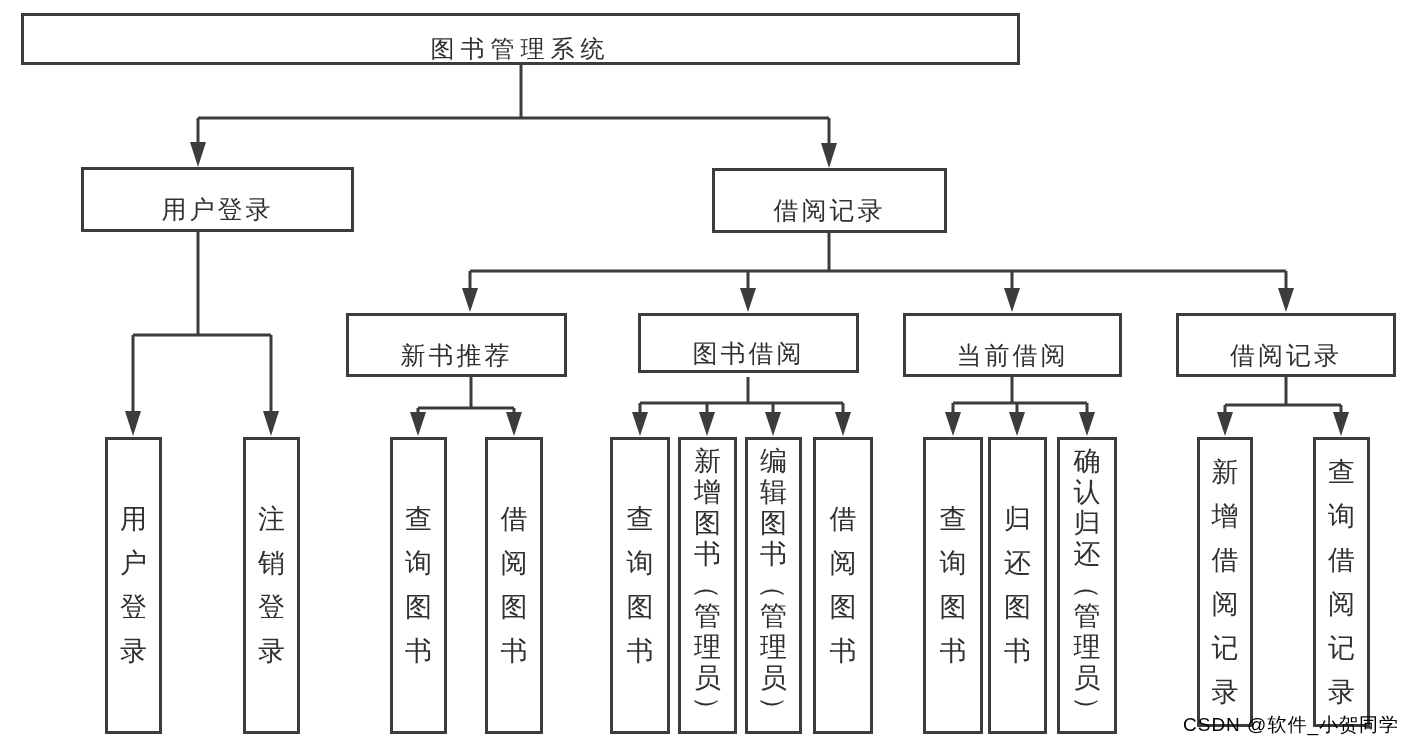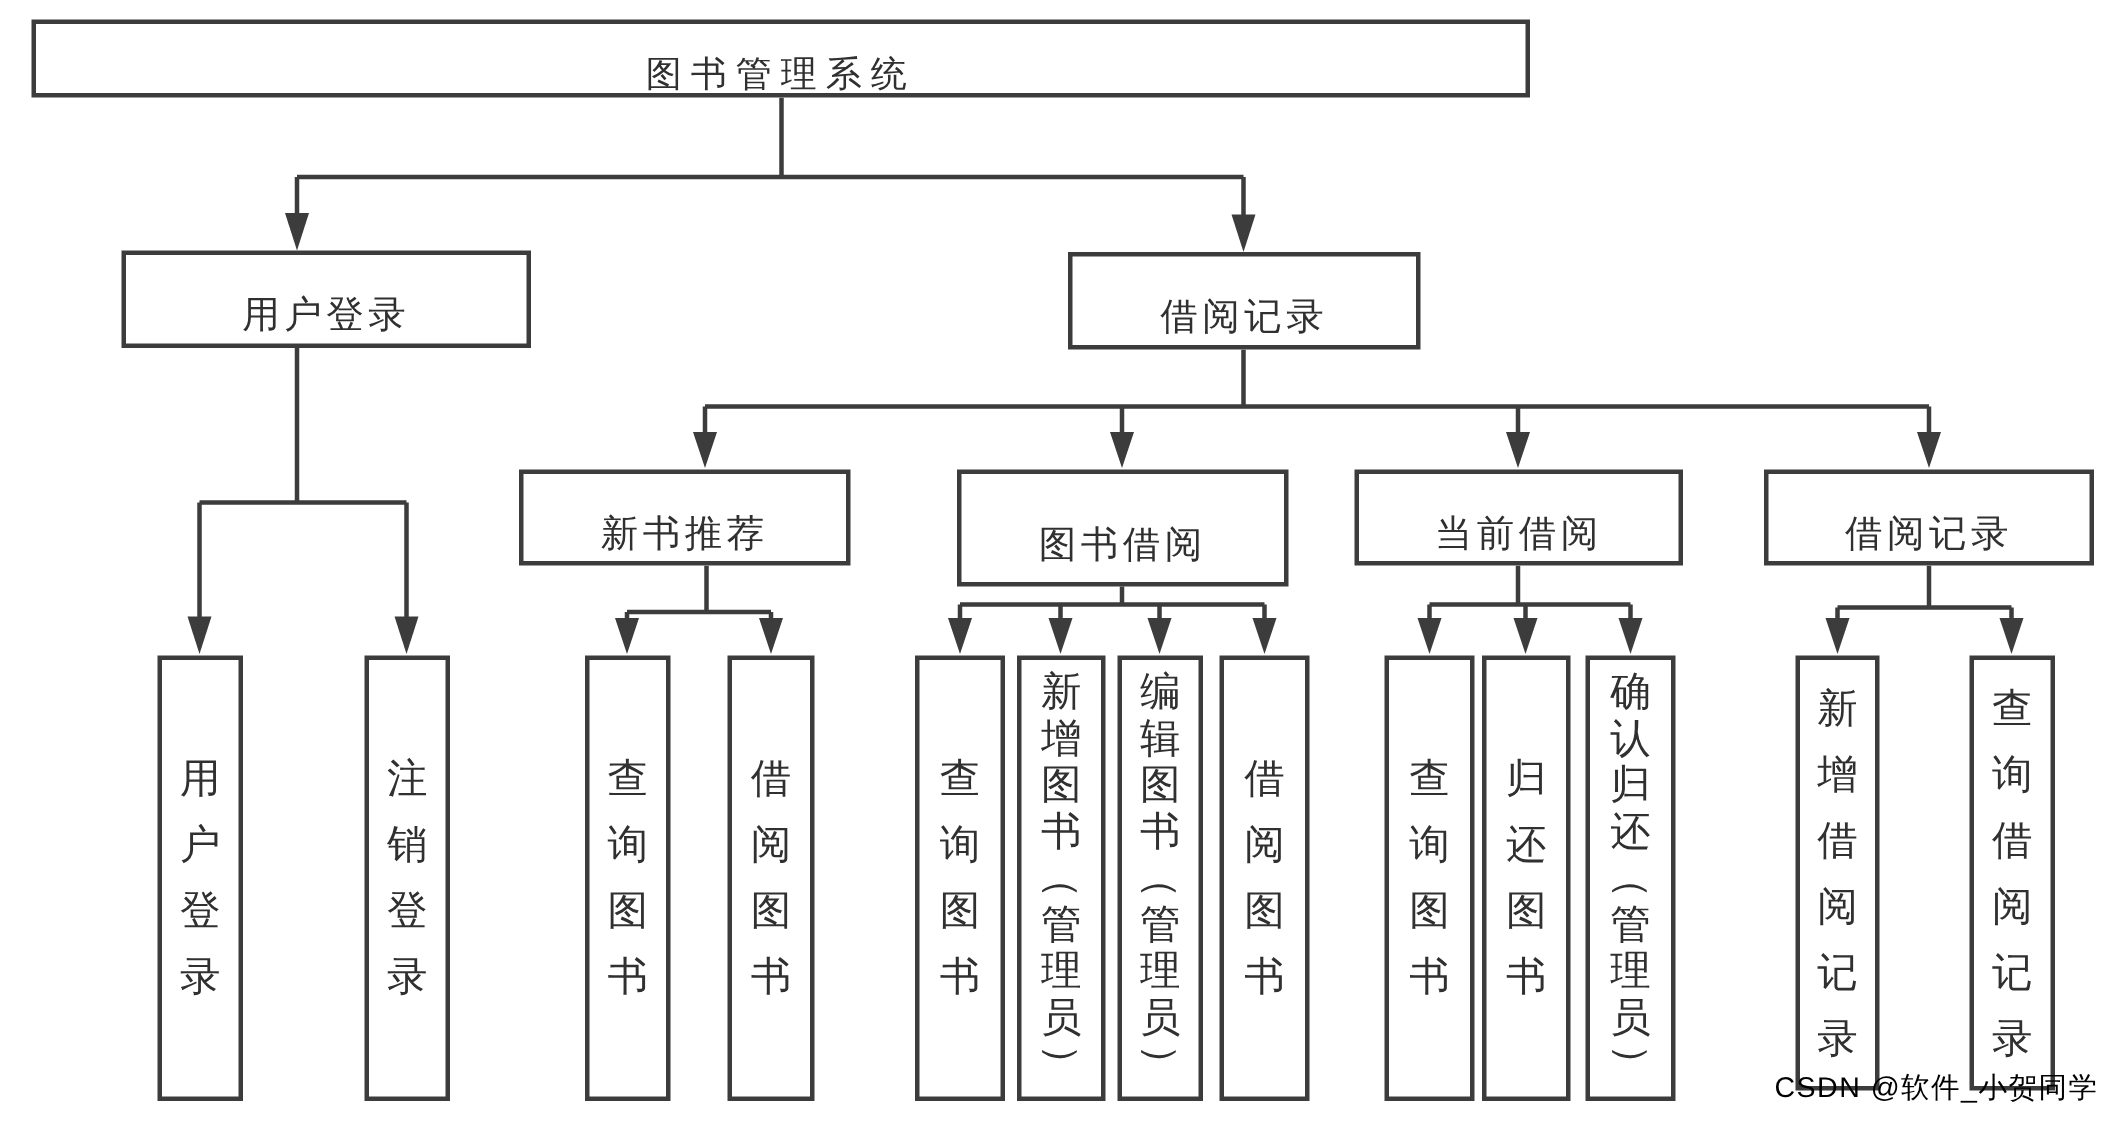--- a/index.html
+++ b/index.html
@@ -93,21 +93,21 @@
   <div class="box l23" style="left:81px; top:167px; width:273px; height:65px;">
     <span class="hlabel">用户登录</span>
   </div>
   <div class="box l23" style="left:712px; top:168px; width:235px; height:65px;">
     <span class="hlabel">借阅记录</span>
   </div>
 
   <div class="box l23" style="left:346px; top:313px; width:221px; height:64px;">
     <span class="hlabel">新书推荐</span>
   </div>
-  <div class="box l23" style="left:638px; top:313px; width:221px; height:78px;">
+  <div class="box l23" style="left:638px; top:313px; width:221px; height:60px;">
     <span class="hlabel">图书借阅</span>
   </div>
   <div class="box l23" style="left:1176px; top:313px; width:220px; height:64px;">
     <span class="hlabel">借阅记录</span>
   </div>
   <div class="box l23" style="left:903px; top:313px; width:219px; height:64px;">
     <span class="hlabel">当前借阅</span>
   </div>
 
   <div class="box" style="left:105px; top:437px; width:57px; height:297px;">

